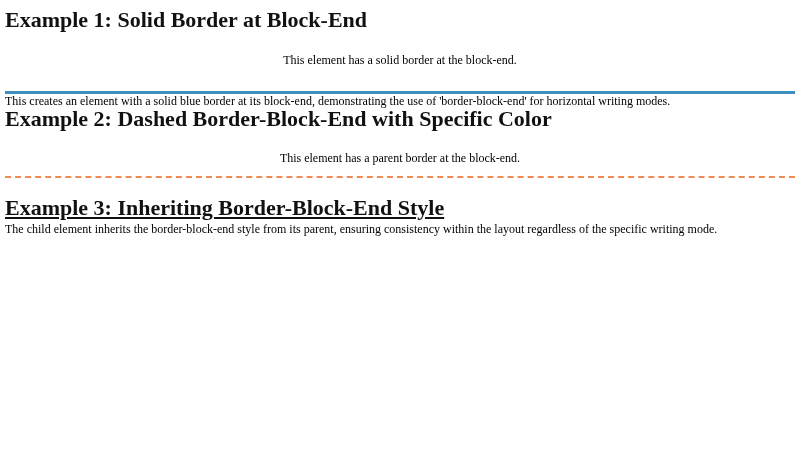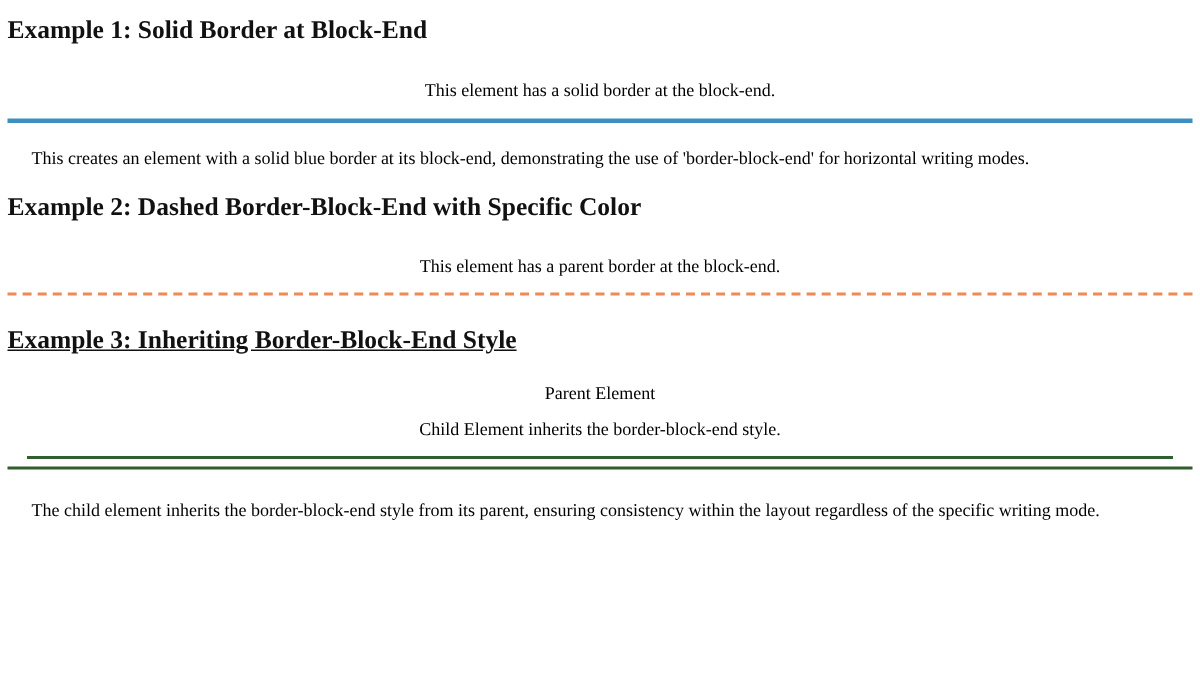--- a/index.html
+++ b/index.html
@@ -15,38 +15,38 @@
       font-size: 12px;
       color: #000;
       position: relative;
     }
     .page {
       padding: 0 5px;
     }
     h2 {
       font-family: "Liberation Serif", "DejaVu Serif", serif;
       font-weight: bold;
-      font-size: 17px;
+      font-size: 22px;
       margin: 0;
       line-height: 20px;
       color: #111;
     }
     .ex1-title { padding-top: 10px; }
     .box {
       text-align: center;
       line-height: 14px;
     }
     .box1 {
       margin-top: 23px;
-      padding-bottom: 12px;
+      padding-bottom: 24px;
       border-bottom: 3px solid #3e8ec0;
     }
     .desc {
       line-height: 14px;
-      margin: 16px;
+      margin: 0;
     }
     .desc1 { padding-top: 0px; }
     .ex2-title { margin-top: 1px; }
     .box2 {
       margin-top: 22px;
       padding-bottom: 11px;
       border-bottom: 2px dashed #f08a54;
     }
     .desc2 { padding-top: 0px; }
     .ex3-title { margin-top: 20px; text-decoration: underline; }
@@ -84,22 +84,16 @@
 
   <section>
     <h2 class="ex2-title">Example 2: Dashed Border-Block-End with Specific Color</h2>
     <div class="box box2">
       <span>This element has a parent border at the block-end.</span>
     </div>
   </section>
 
   <section>
     <h2 class="ex3-title">Example 3: Inheriting Border-Block-End Style</h2>
-    <div class="box3">
-      <div class="parent-text">Parent Element</div>
-      <div class="child">
-        <span>Child Element inherits the border-block-end style.</span>
-      </div>
-    </div>
     <p class="desc desc3">The child element inherits the border-block-end style from its parent, ensuring consistency within the layout regardless of the specific writing mode.</p>
   </section>
 
 </div>
 
 </body></html>

